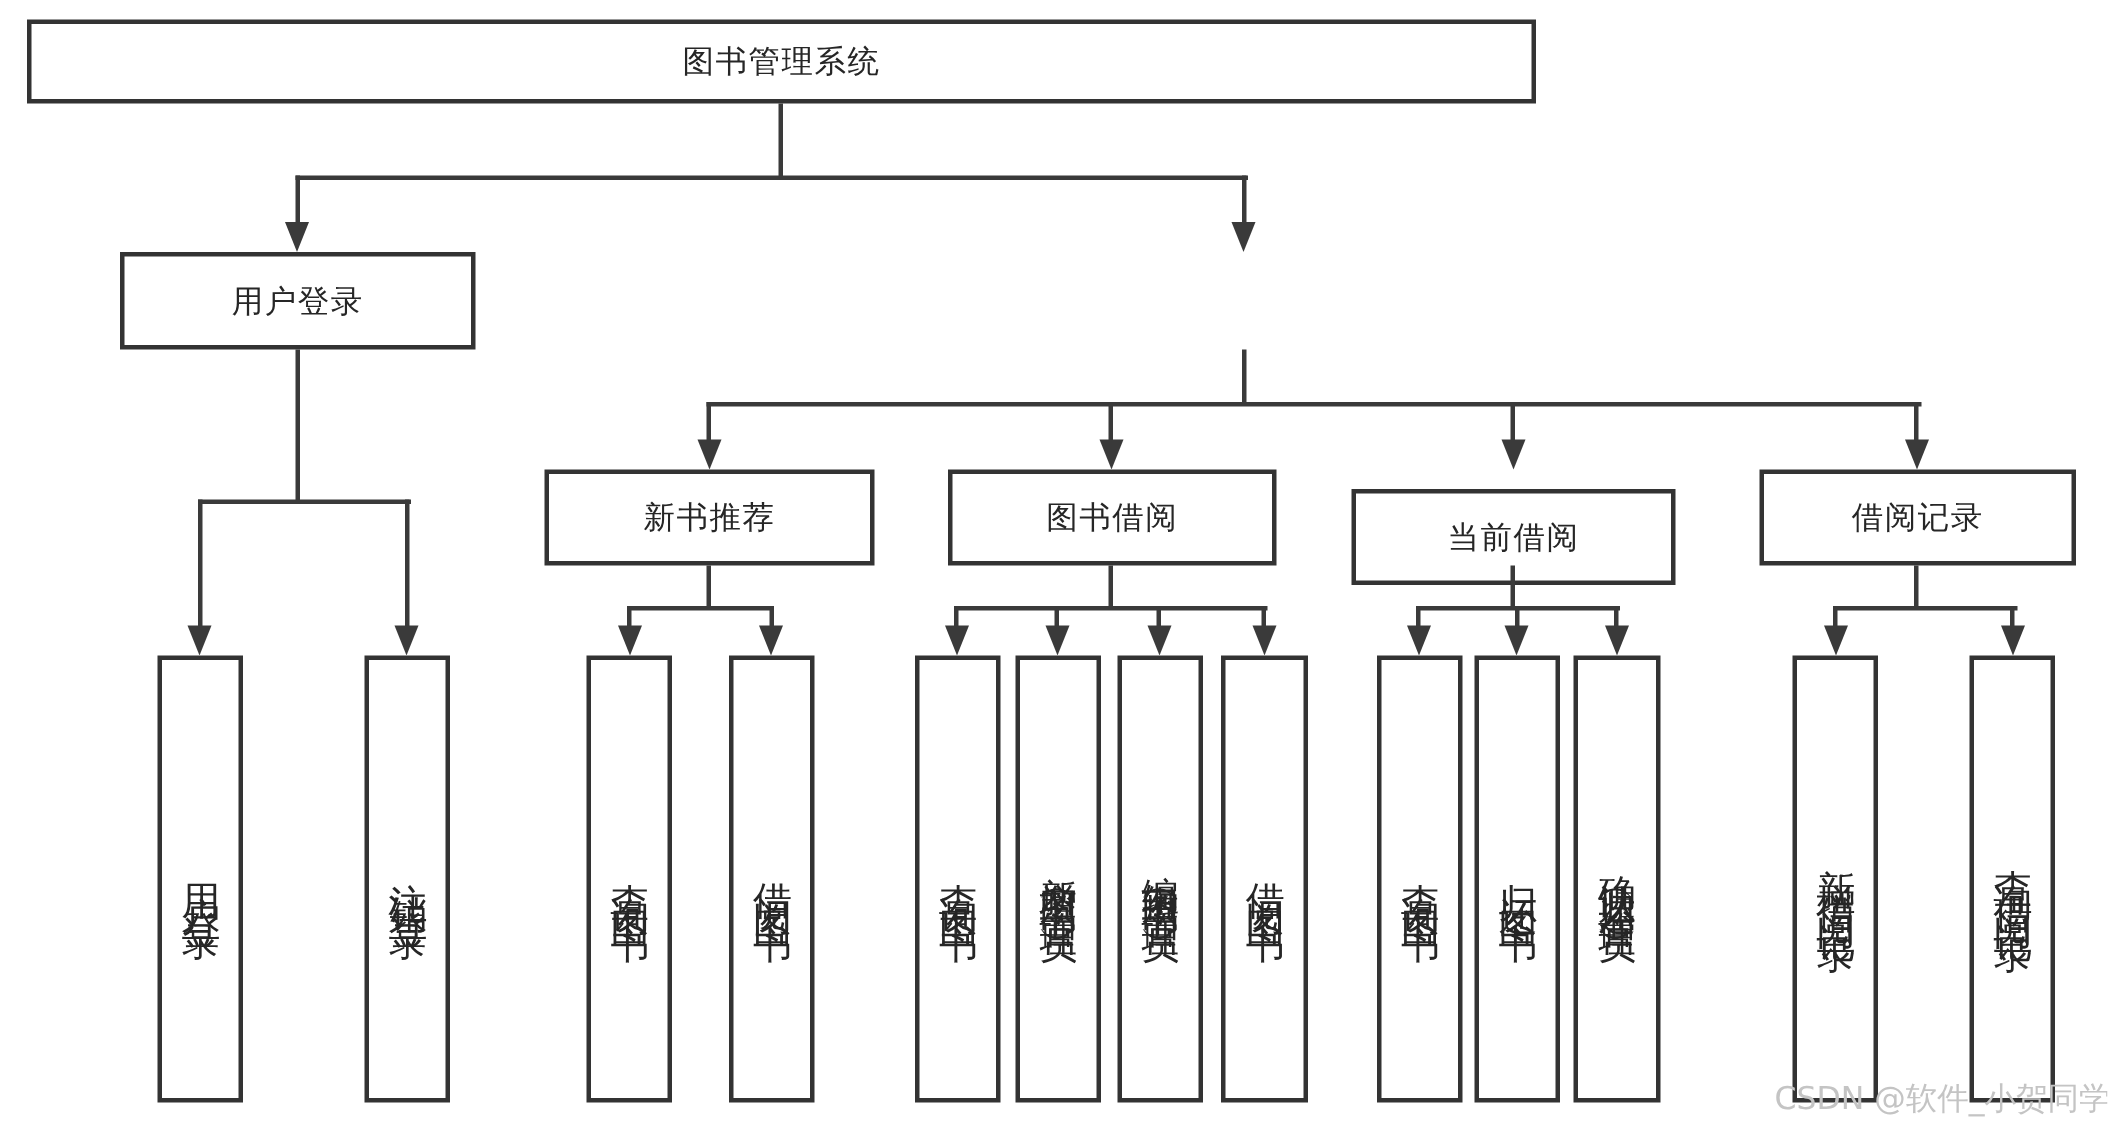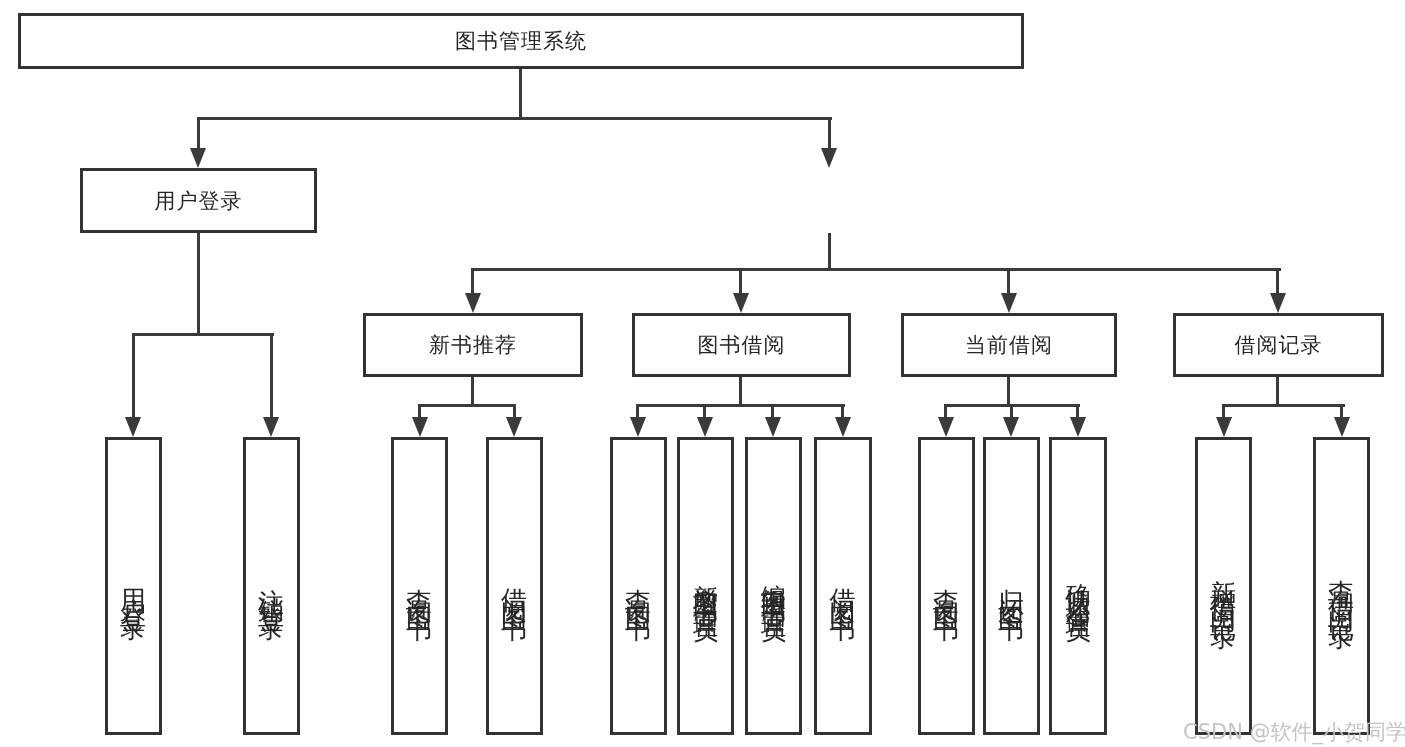--- a/index.html
+++ b/index.html
@@ -103,21 +103,21 @@
   <div class="arrow" style="left:733px; top:293px;"></div>
   <div class="arrow" style="left:1001px; top:293px;"></div>
   <div class="arrow" style="left:1270px; top:293px;"></div>
 
   <div class="node hlabel" style="left:632px; top:313px; width:219px; height:64px;">
     <span>图书借阅</span>
   </div>
   <div class="node hlabel" style="left:363px; top:313px; width:220px; height:64px;">
     <span>新书推荐</span>
   </div>
-  <div class="node hlabel" style="left:901px; top:313px; width:216px; height:64px;">
+  <div class="node hlabel" style="left:901px; top:326px; width:216px; height:64px;">
     <span>当前借阅</span>
   </div>
   <div class="node hlabel" style="left:1173px; top:313px; width:211px; height:64px;">
     <span>借阅记录</span>
   </div>
 
   <div class="line" style="left:471px; top:377px; width:3px; height:29px;"></div>
   <div class="line" style="left:418px; top:404px; width:98px; height:3px;"></div>
   <div class="line" style="left:418px; top:404px; width:3px; height:15px;"></div>
   <div class="line" style="left:513px; top:404px; width:3px; height:15px;"></div>

